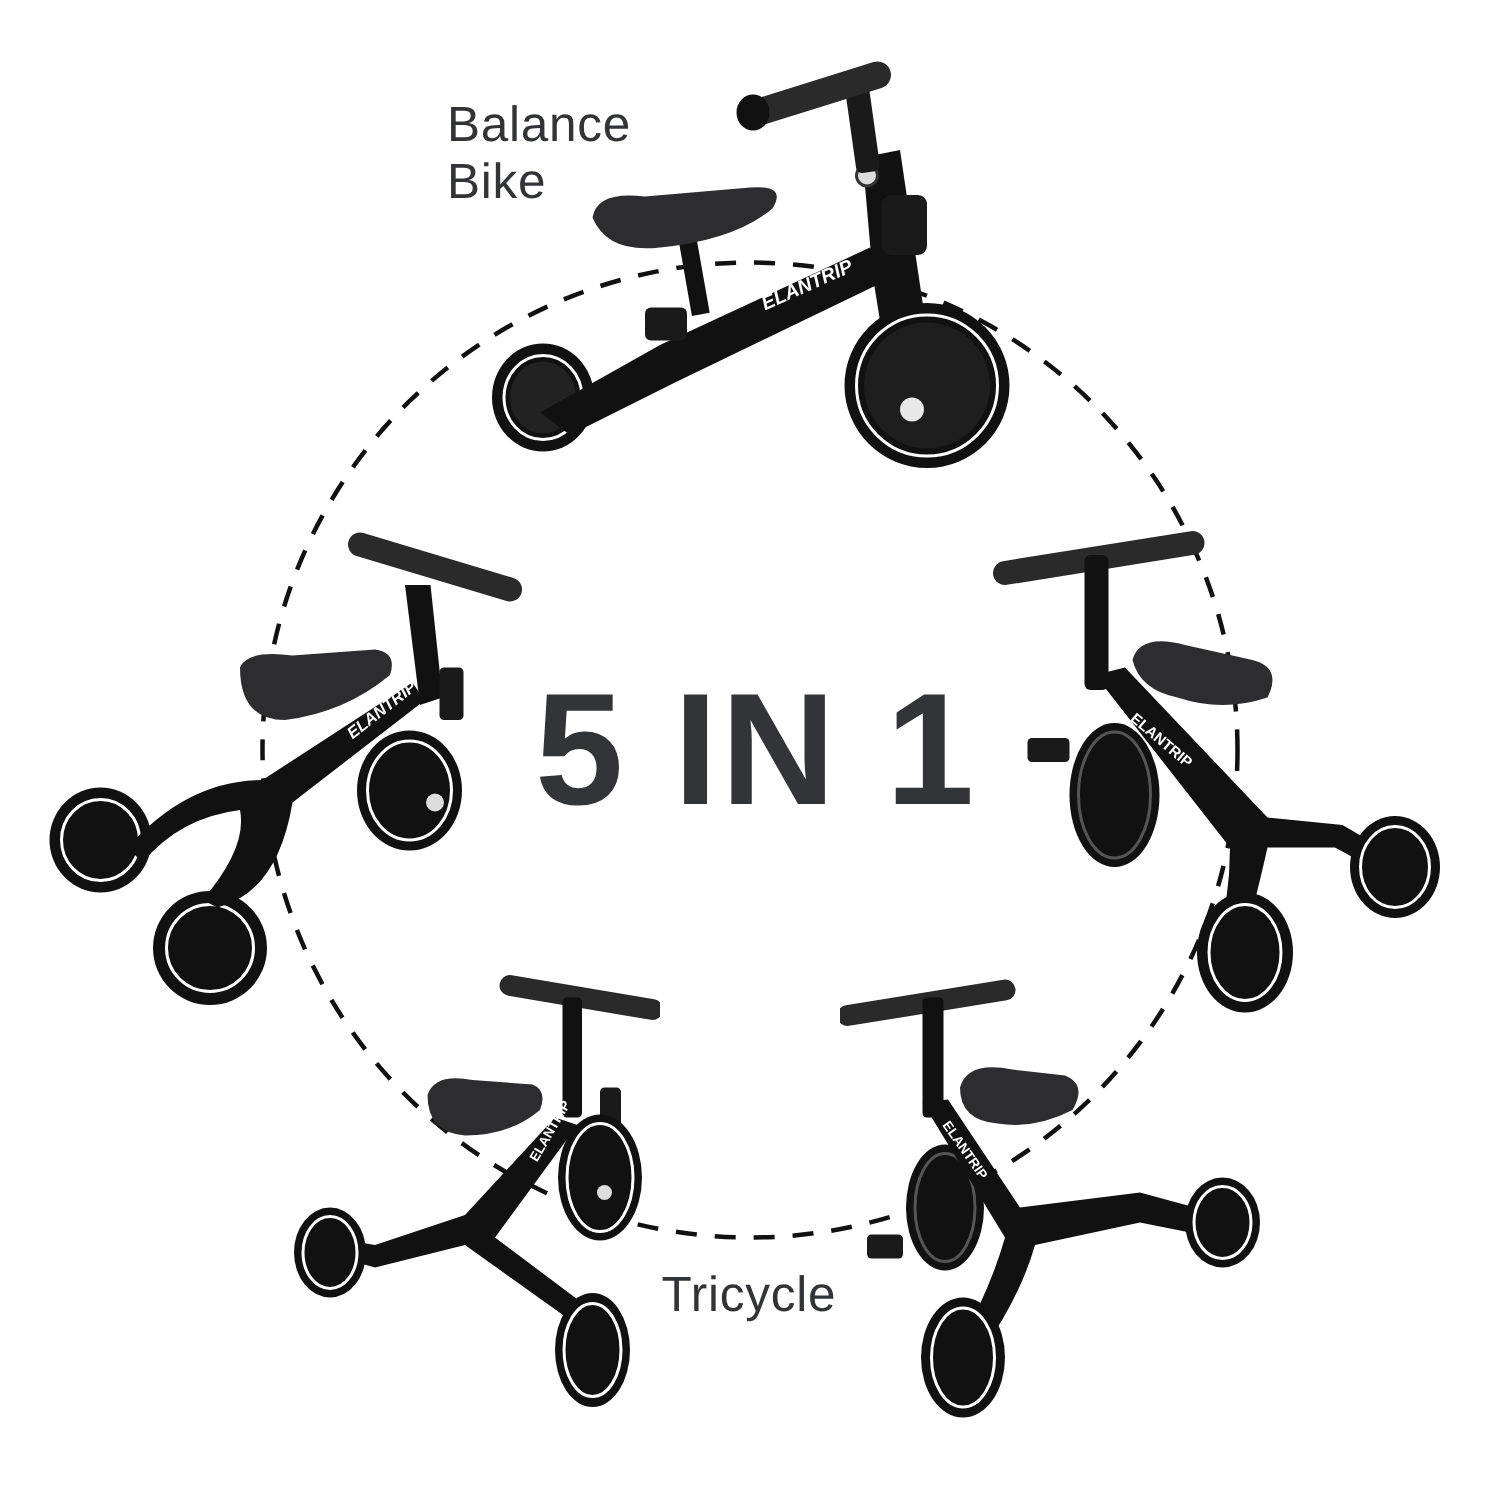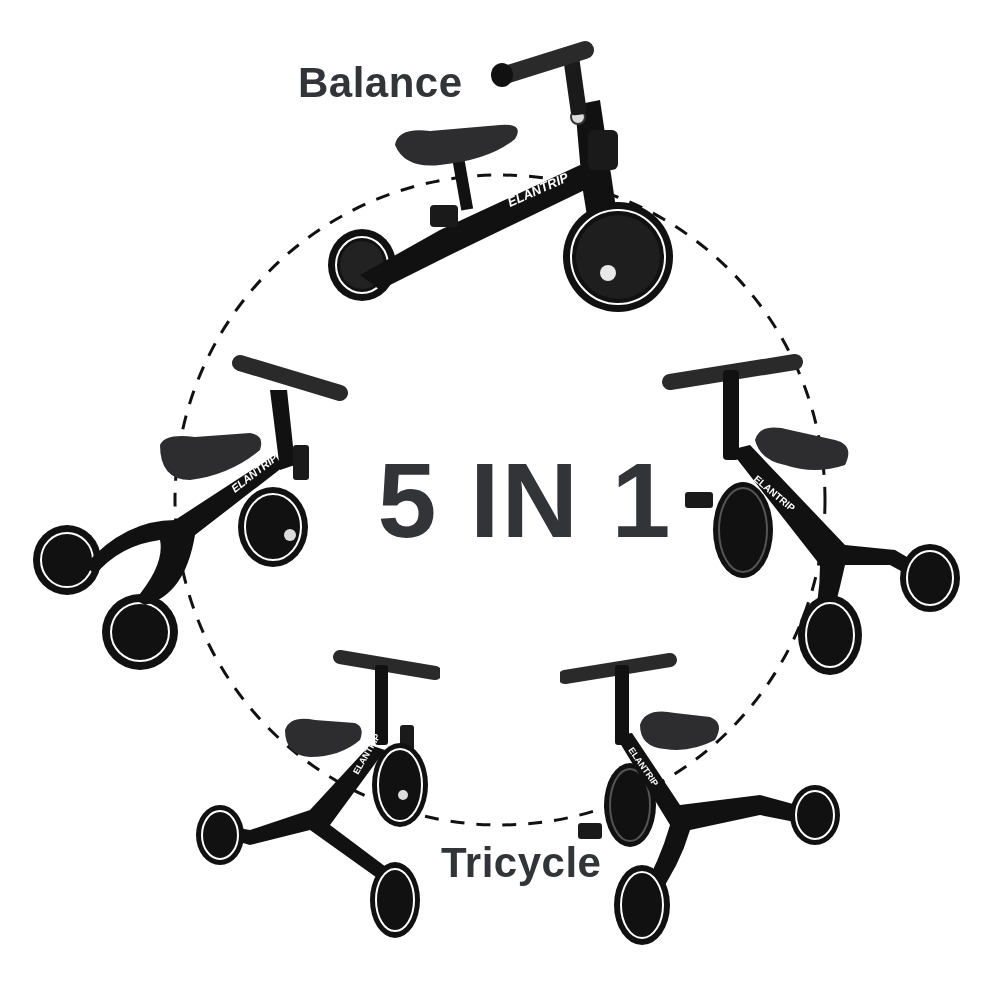--- a/index.html
+++ b/index.html
@@ -1,30 +1,31 @@
 <!DOCTYPE html>
 <html><head>
   <meta charset="utf-8">
   <style>
     html, body { margin: 0; padding: 0; background: #ffffff; }
     body { width: 1000px; height: 1000px; position: relative; overflow: hidden; font-family: "Liberation Sans", sans-serif; }
-    .label { position: absolute; color: #333438; font-weight: bold; font-size: 42px; line-height: 38px; letter-spacing: 0.5px; }
-    .headline { position: absolute; left: 354px; top: 440px; width: 300px; text-align: center; color: #333438; font-weight: bold; font-size: 106px; line-height: 120px; letter-spacing: 2px; margin-left: 21px; }
+    .label { position: absolute; color: #333438; font-weight: normal; font-size: 33px; line-height: 38px; letter-spacing: 0.5px; }
+    .headline { position: absolute; left: 354px; top: 440px; width: 300px; text-align: center; color: #333438; font-weight: bold; font-size: 106px; line-height: 120px; letter-spacing: 2px; }
     svg.stage { position: absolute; left: 0; top: 0; }
     .bike { position: absolute; }
   </style>
 </head>
 <body>
 
 <svg class="stage" width="1000" height="1000">
   <circle cx="500" cy="500" r="325" fill="none" stroke="#111" stroke-width="3" stroke-dasharray="14 12"></circle>
 </svg>
 
 <div class="label" style="left:298px; top:64px;">
   <div>Balance</div>
+  <div>Bike</div>
 </div>
 <div class="label" style="left:832px; top:344px;">
 </div>
 <div class="label" style="left:441px; top:844px;">
   <div>Tricycle</div>
 </div>
 
 <div class="headline">5 IN 1</div>
 
 <svg class="bike" style="left:320px; top:35px;" width="360" height="285" viewBox="0 0 360 285">

